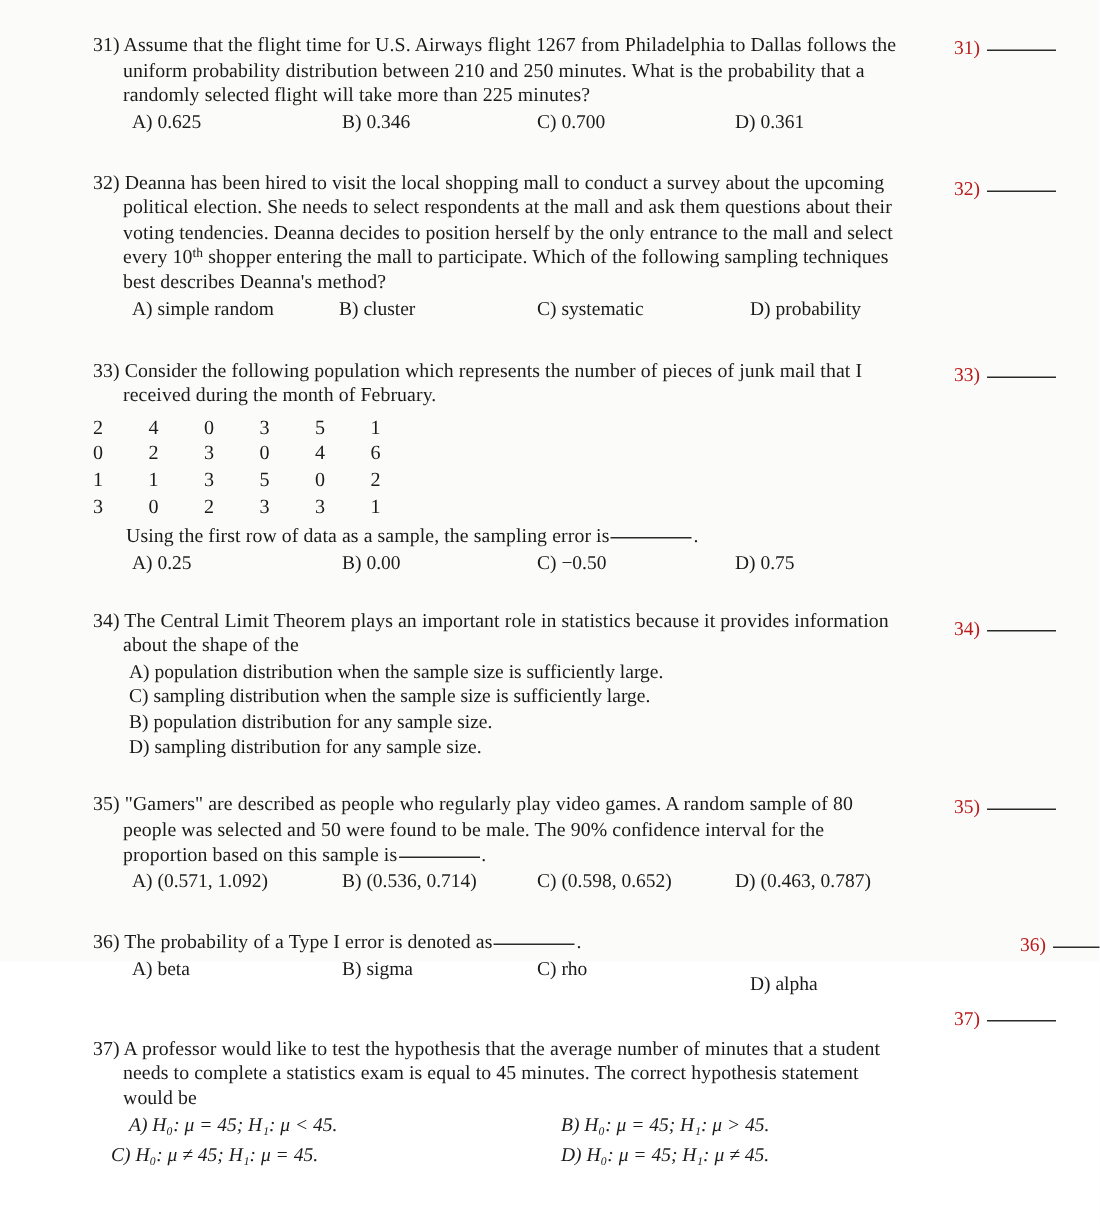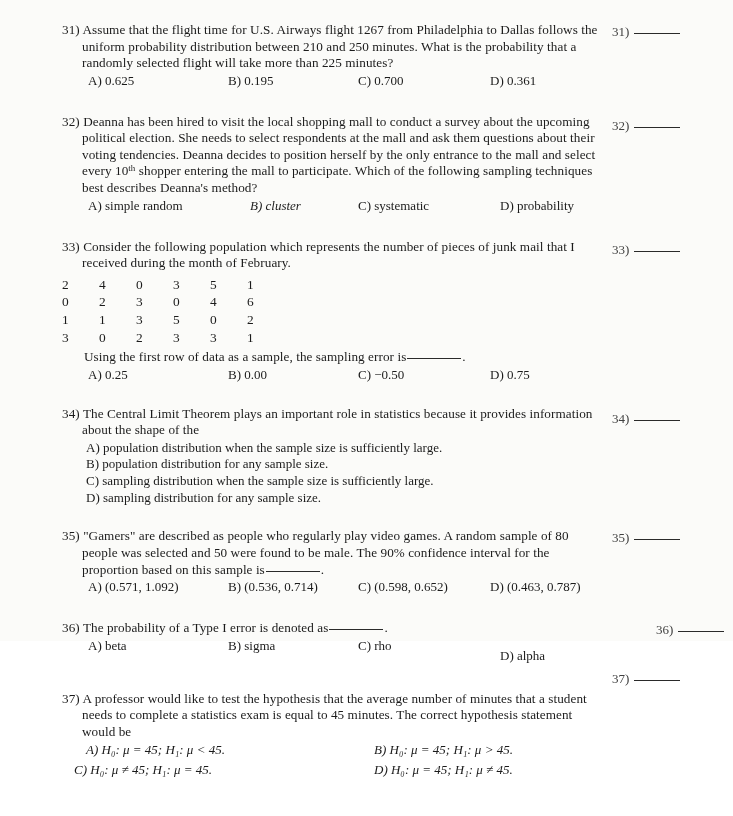--- a/index.html
+++ b/index.html
@@ -80,24 +80,24 @@
     white-space: nowrap;
   }
   .g-a { left: 24px;  top: 0px; }
   .g-b { left: 312px; top: 0px; }
   .g-c { left: 12px;  top: 20px; }
   .g-d { left: 312px; top: 20px; }
 
   
   .blank {
     position: absolute;
-    left: 612px;
-    font-size: 13px;
-    white-space: nowrap;
-    color: #404040;
+    left: 636px;
+    font-size: 13px;
+    white-space: nowrap;
+    color: #b91c1c;
   }
   .blank .rule {
     display: inline-block;
     width: 46px;
     border-bottom: 1.3px solid #2a2a2a;
     margin-left: 5px;
     vertical-align: 2px;
   }
 
   
@@ -130,36 +130,36 @@
 </head>
 <body>
 
 <div class="page">
 
   <div class="q-block" style="margin-top:4px;">
     <div class="q-body">
       <div class="q-stem">31) Assume that the flight time for U.S. Airways flight 1267 from Philadelphia to Dallas follows the uniform probability distribution between 210 and 250 minutes. What is the probability that a randomly selected flight will take more than 225 minutes?</div>
       <div class="ans-row">
         <span class="opt opt-a">A) 0.625</span>
-        <span class="opt opt-b">B) 0.195</span>
+        <span class="opt opt-b">B) 0.346</span>
         <span class="opt opt-c">C) 0.700</span>
         <span class="opt opt-d">D) 0.361</span>
       </div>
     </div>
   </div>
   <div class="blank" style="top:24px;">
     <span>31)</span><span class="rule"></span>
   </div>
 
   <div class="q-block" style="margin-top:22px;">
     <div class="q-body">
       <div class="q-stem"><span>32) Deanna has been hired to visit the local shopping mall to conduct a survey about the upcoming political election. She needs to select respondents at the mall and ask them questions about their voting tendencies. Deanna decides to position herself by the only entrance to the mall and select every 10</span><sup class="ord">th</sup><span> shopper entering the mall to participate. Which of the following sampling techniques best describes Deanna's method?</span></div>
       <div class="ans-row">
         <span class="opt opt-a">A) simple random</span>
-        <span class="opt opt-b" style="left:188px;font-style:italic;">B) cluster</span>
+        <span class="opt opt-b" style="left:164px;">B) cluster</span>
         <span class="opt opt-c">C) systematic</span>
         <span class="opt opt-d" style="left:438px;">D) probability</span>
       </div>
     </div>
   </div>
   <div class="blank" style="top:118px;font-family:Liberation Serif, serif;">
     <span>32)</span><span class="rule"></span>
   </div>
 
   <div class="q-block" style="margin-top:22px;">
@@ -212,22 +212,22 @@
   </div>
   <div class="blank" style="top:242px;">
     <span>33)</span><span class="rule"></span>
   </div>
 
   <div class="q-block" style="margin-top:20px;">
     <div class="q-body">
       <div class="q-stem">34) The Central Limit Theorem plays an important role in statistics because it provides information about the shape of the</div>
       <div class="ans-stack">
         <div class="opt">A) population distribution when the sample size is sufficiently large.</div>
+        <div class="opt">C) sampling distribution when the sample size is sufficiently large.</div>
         <div class="opt">B) population distribution for any sample size.</div>
-        <div class="opt">C) sampling distribution when the sample size is sufficiently large.</div>
         <div class="opt">D) sampling distribution for any sample size.</div>
       </div>
     </div>
   </div>
   <div class="blank" style="top:411px;">
     <span>34)</span><span class="rule"></span>
   </div>
 
   <div class="q-block" style="margin-top:22px;">
     <div class="q-body">

